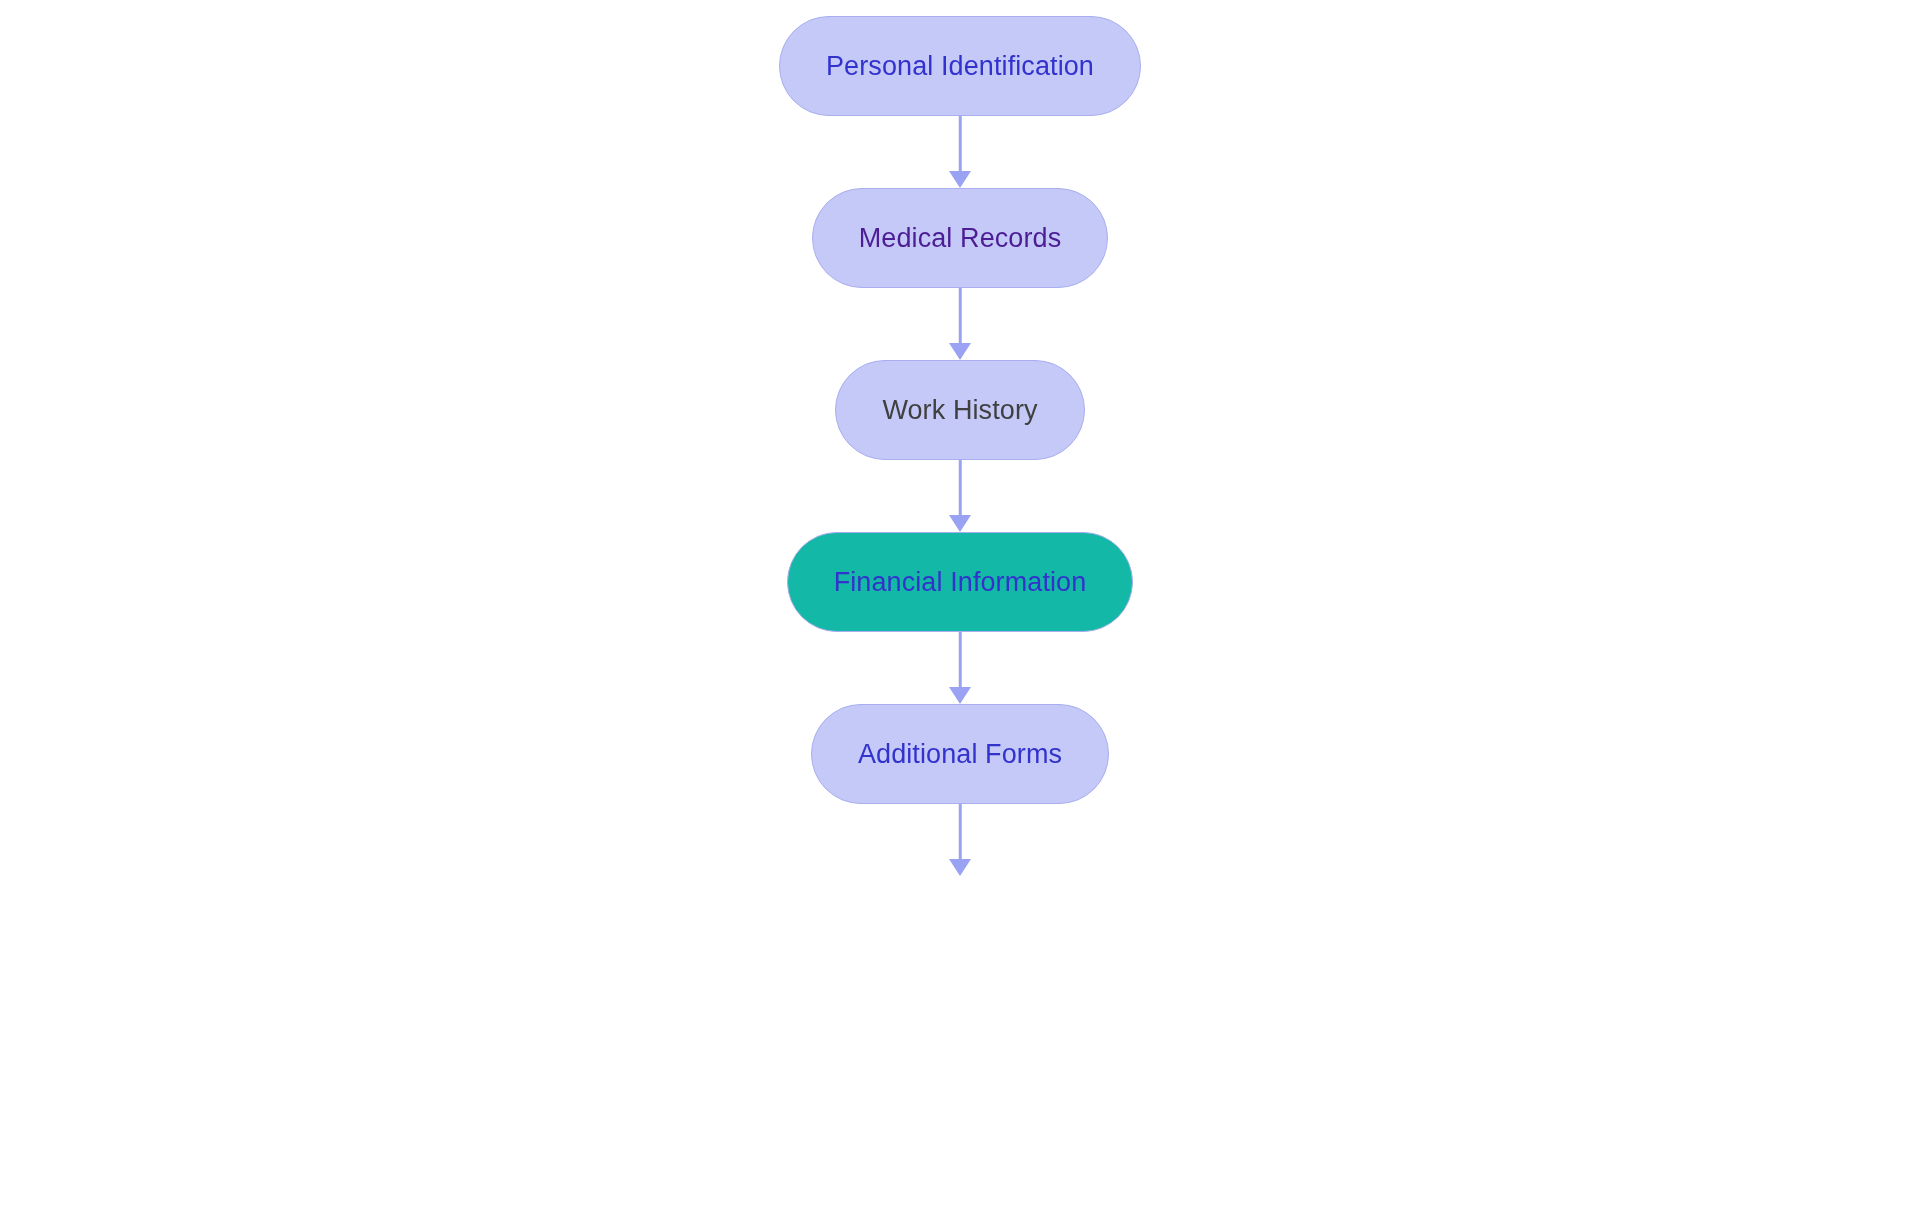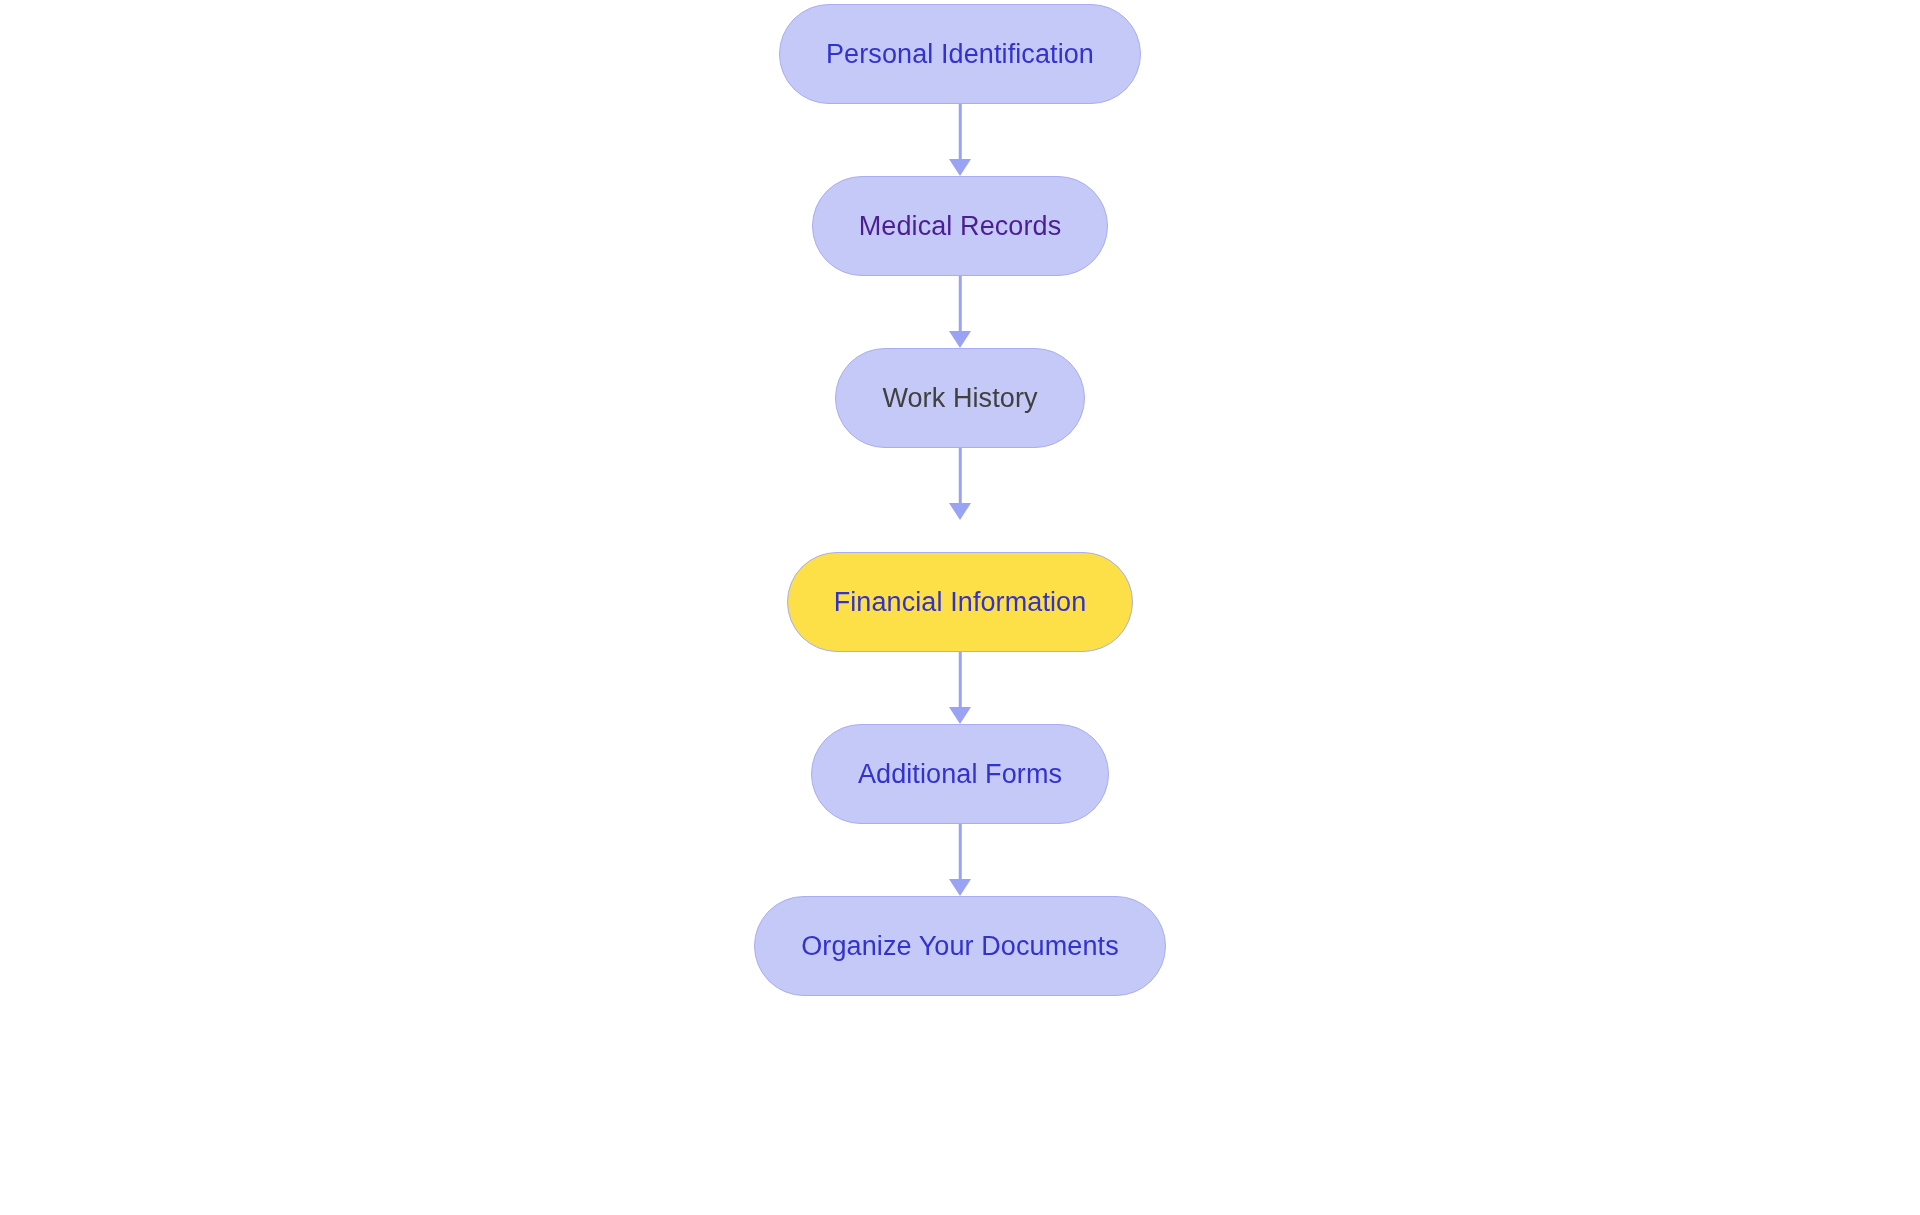--- a/index.html
+++ b/index.html
@@ -21,21 +21,21 @@
     left: 0;
     top: 0;
     width: 1920px;
     height: 1215px;
   }
 
   
   .flow-column {
     position: absolute;
     left: 0;
-    top: 4px;
+    top: 16px;
     width: 1920px;
     display: flex;
     flex-direction: column;
     align-items: center;
   }
 
   .flow-node {
     box-sizing: border-box;
     height: 100px;
     border-radius: 50px;
@@ -129,38 +129,35 @@
 
     <div class="flow-node" style="background: rgb(197, 201, 247); border-color: rgb(169, 174, 240);">
       <span class="flow-node-label" style="color: #404040;">Work History</span>
     </div>
 
     <div class="flow-connector">
       <span class="conn-line" style="background: rgb(154, 163, 243);"></span>
       <span class="conn-head" style="border-top-color: rgb(154, 163, 243);"></span>
     </div>
 
-    <div class="flow-node" style="background: #fde047; border-color: rgb(169, 174, 240); margin-top: 32px;">
+    <div class="flow-node" style="background: #14b8a6; border-color: rgb(169, 174, 240);">
       <span class="flow-node-label" style="color: rgb(50, 50, 205);">Financial Information</span>
     </div>
 
     <div class="flow-connector">
       <span class="conn-line" style="background: rgb(154, 163, 243);"></span>
       <span class="conn-head" style="border-top-color: rgb(154, 163, 243);"></span>
     </div>
 
     <div class="flow-node" style="background: rgb(197, 201, 247); border-color: rgb(169, 174, 240);">
       <span class="flow-node-label" style="color: rgb(50, 50, 205);">Additional Forms</span>
     </div>
 
     <div class="flow-connector">
       <span class="conn-line" style="background: rgb(154, 163, 243);"></span>
       <span class="conn-head" style="border-top-color: rgb(154, 163, 243);"></span>
     </div>
 
-    <div class="flow-node" style="background: rgb(197, 201, 247); border-color: rgb(169, 174, 240);">
-      <span class="flow-node-label" style="color: rgb(50, 50, 205);">Organize Your Documents</span>
-    </div>
 
   </div>
 
 
 </div>
 
 </body></html>

